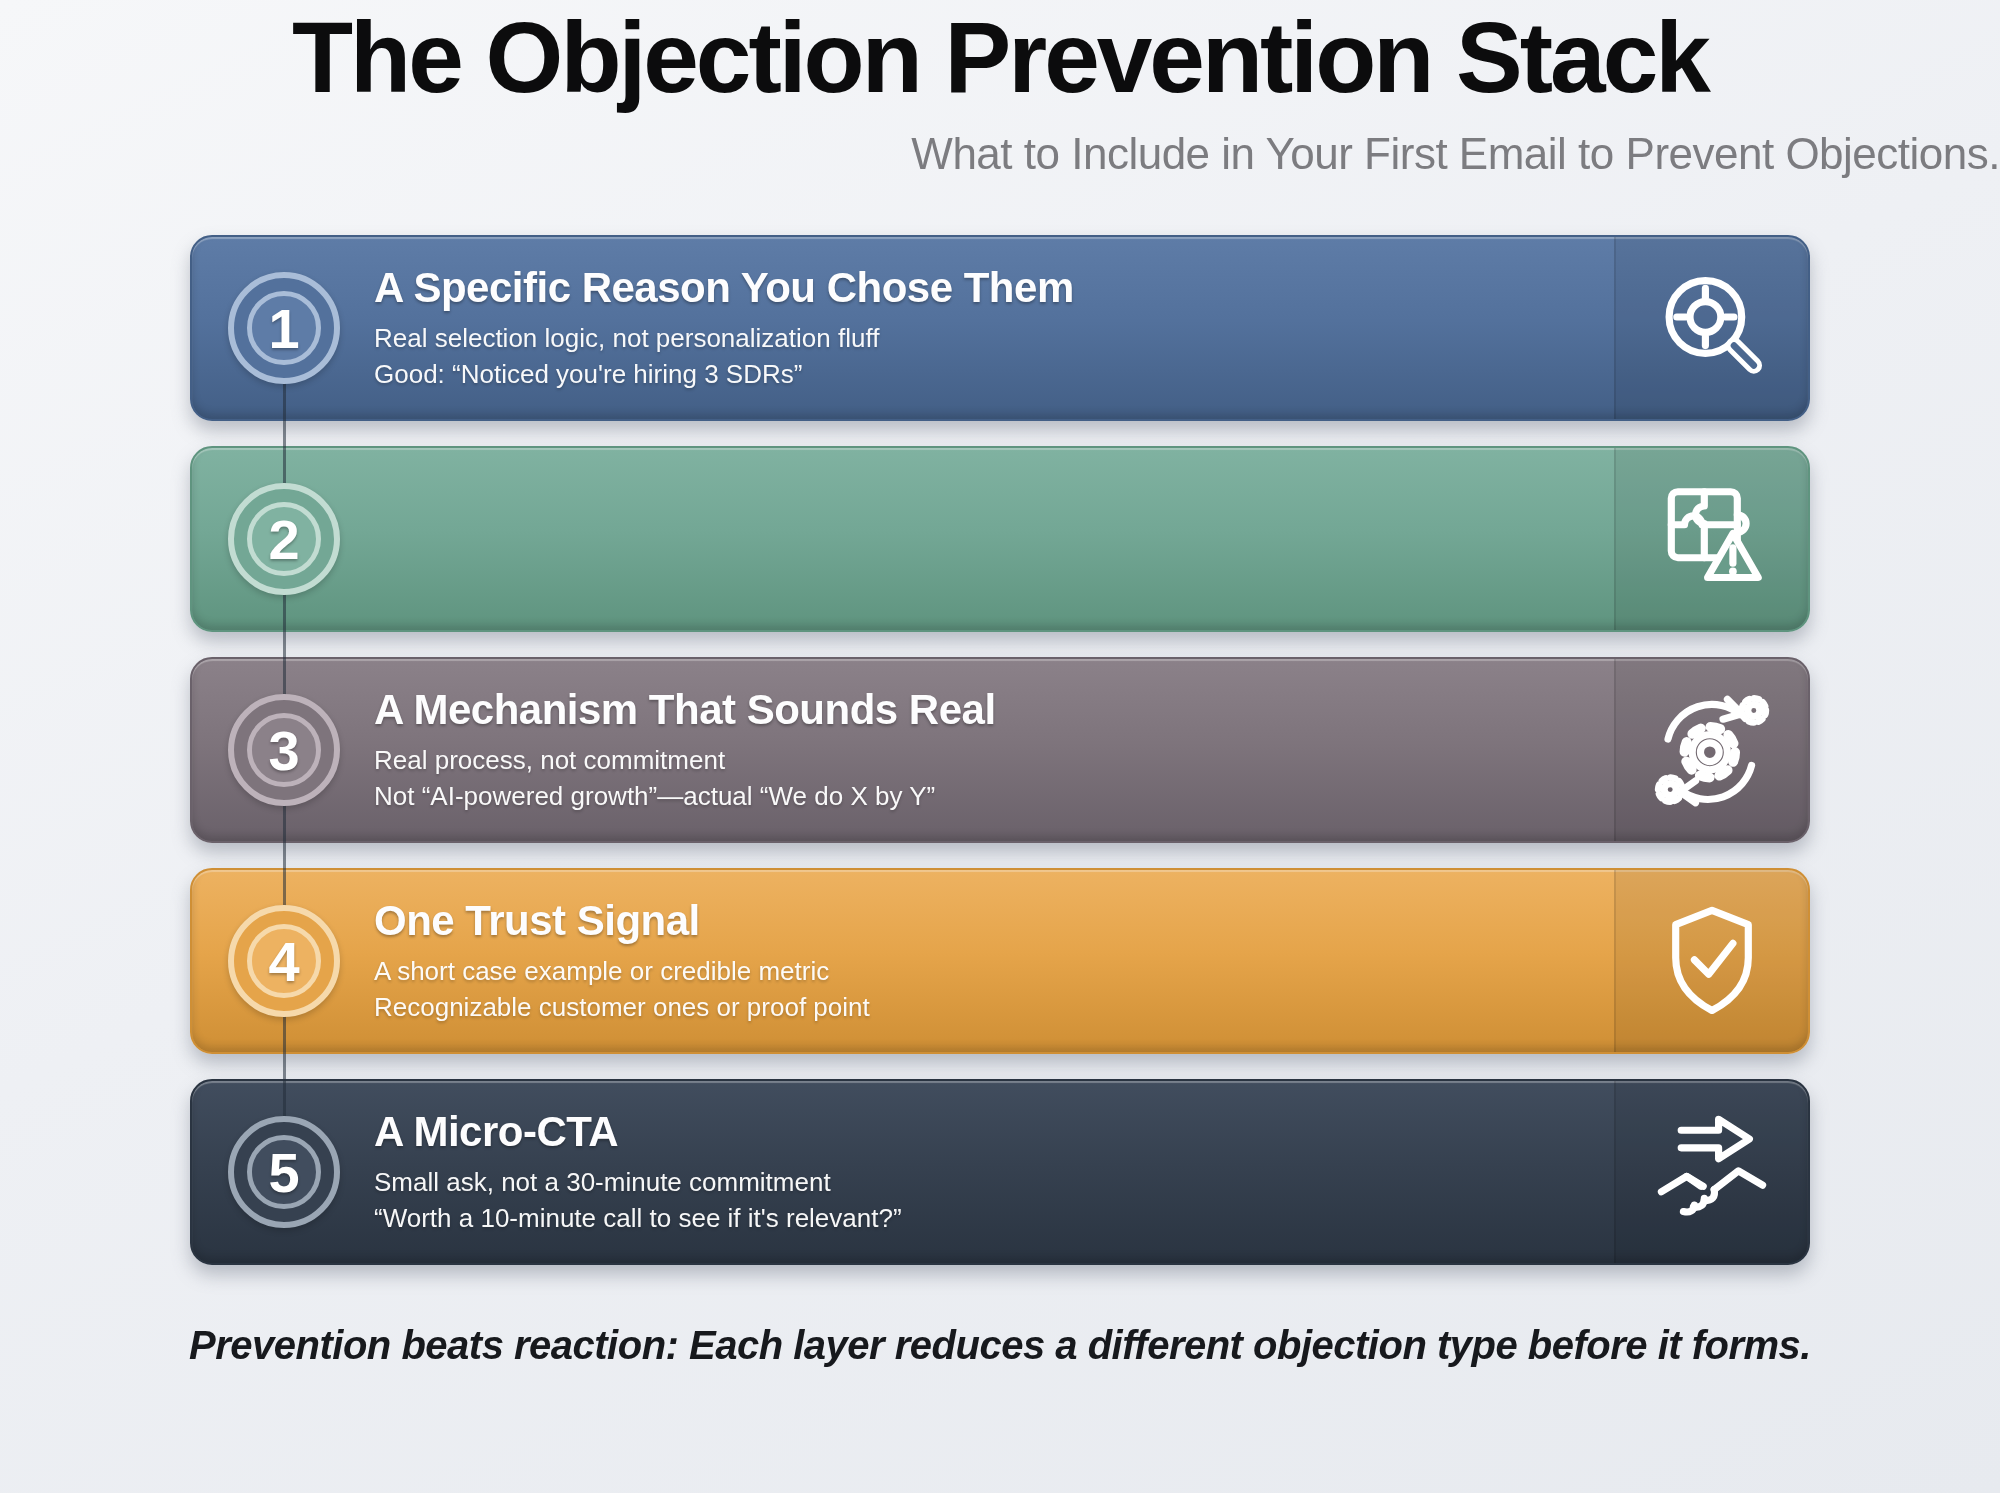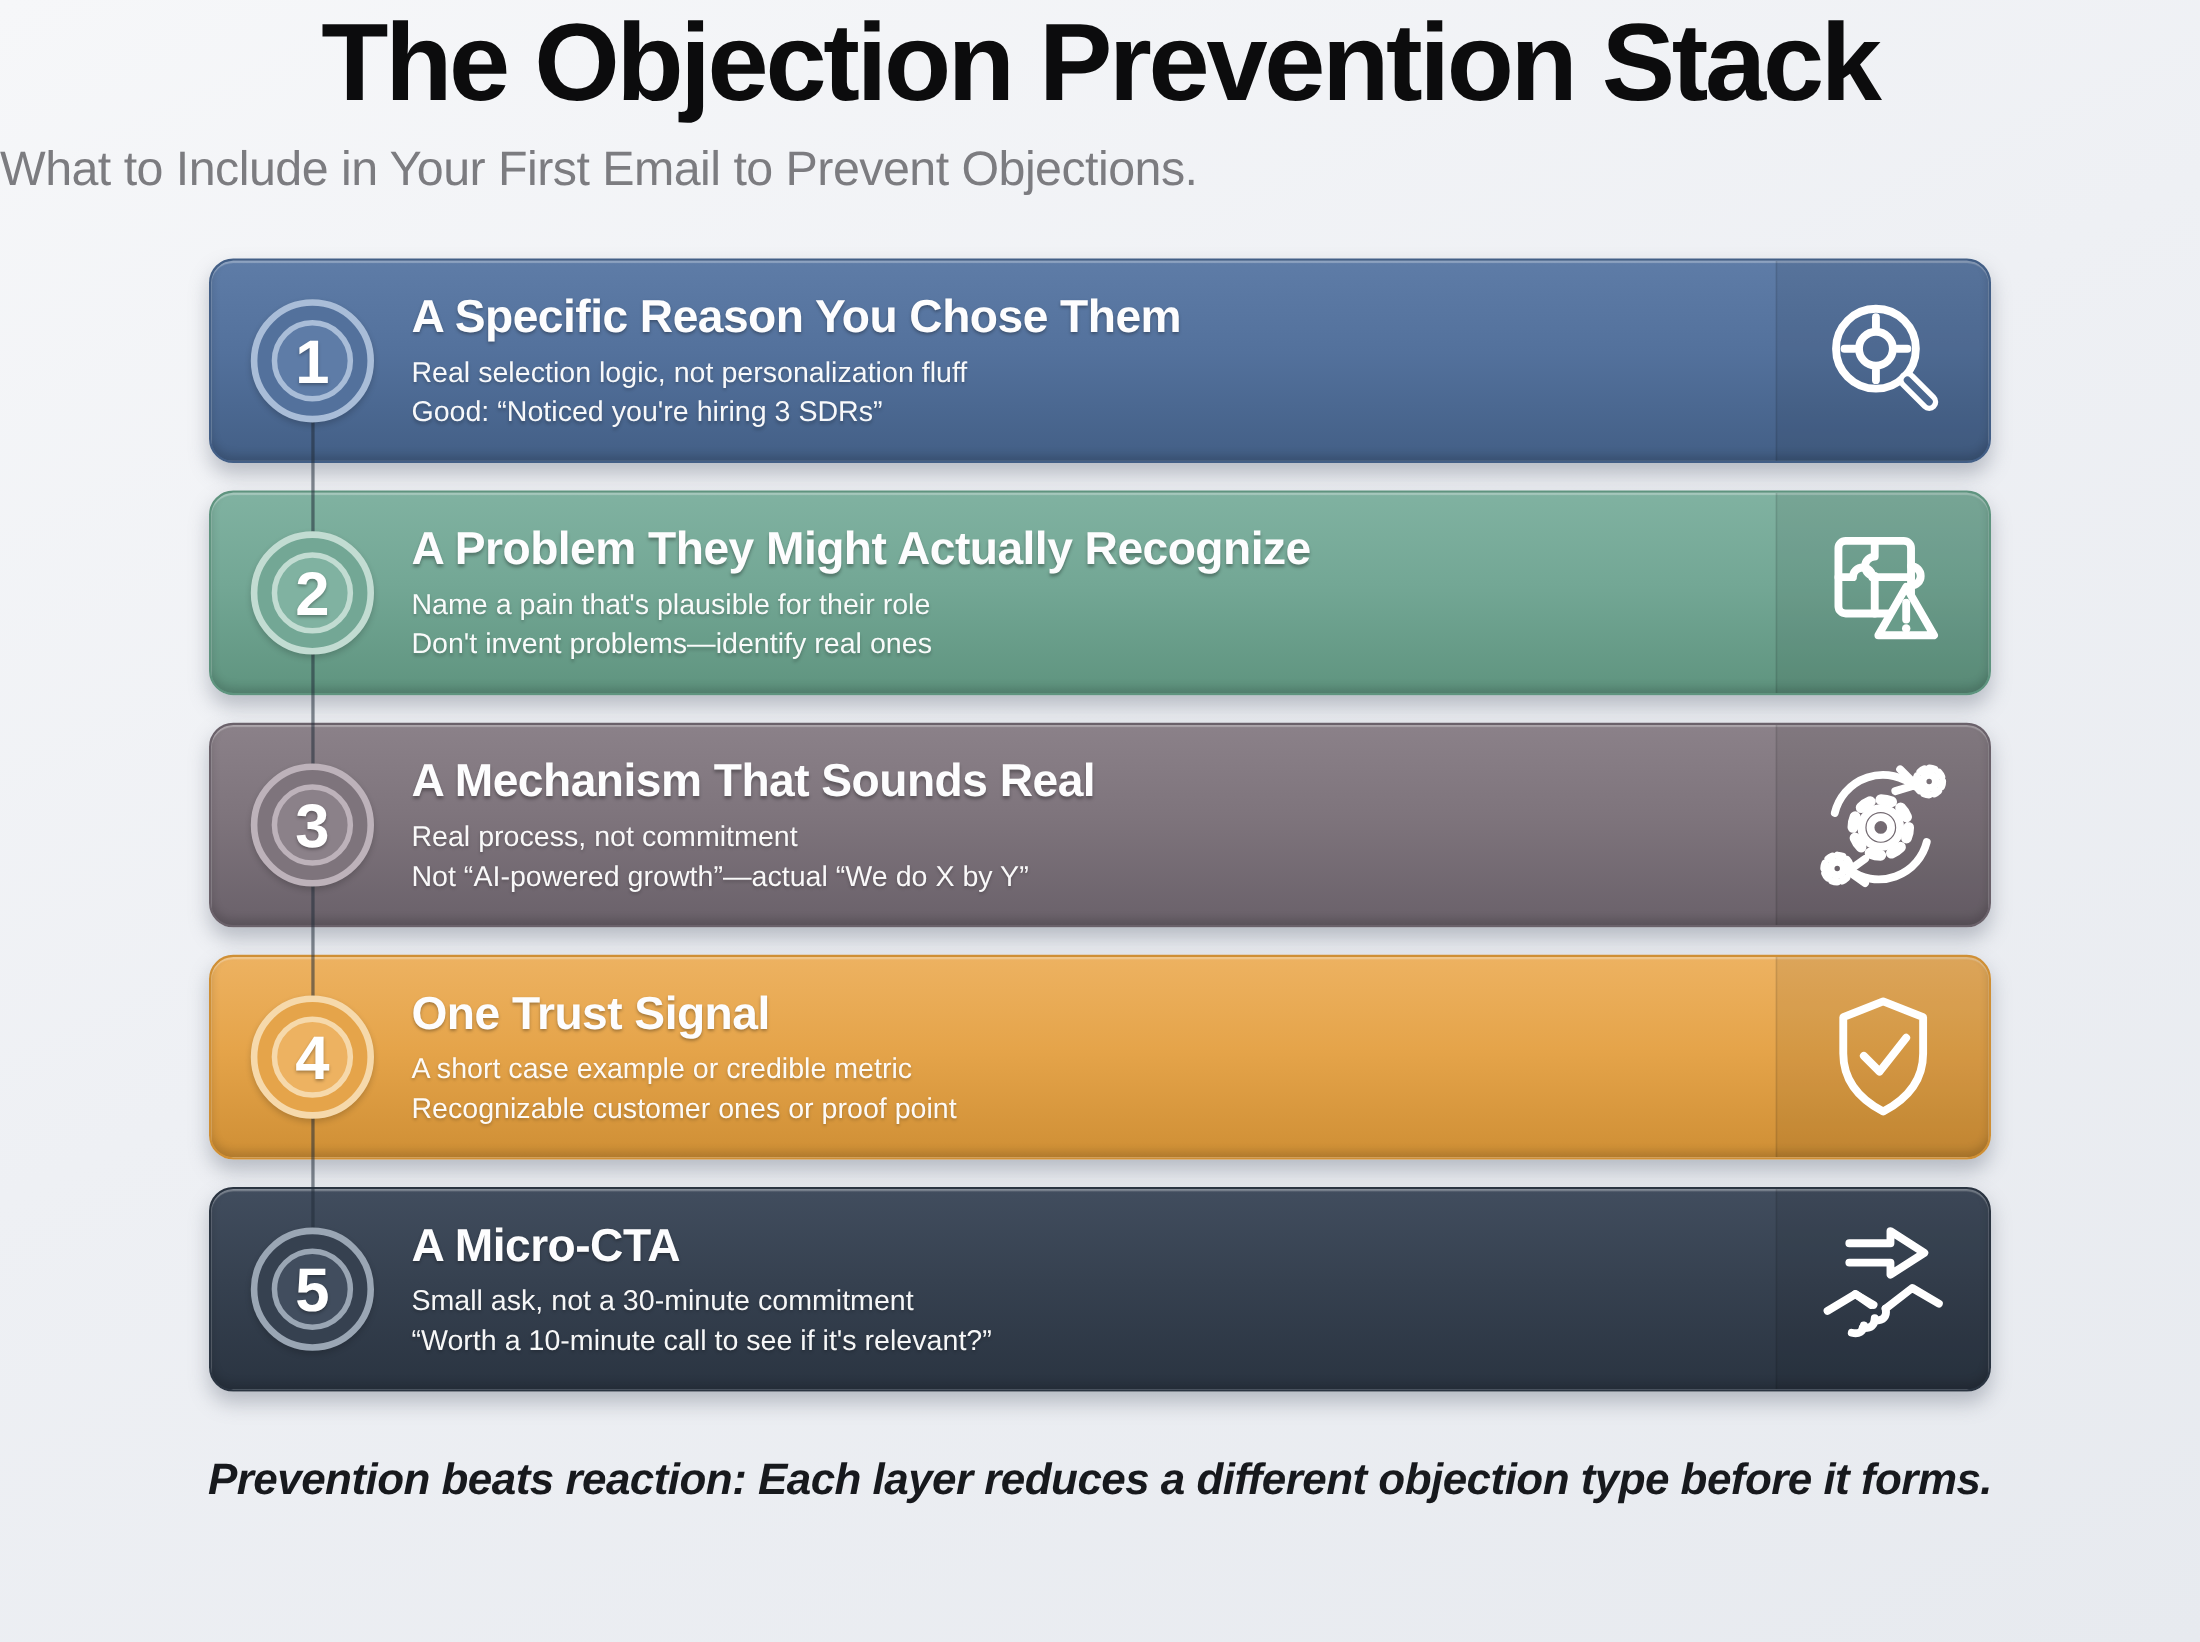--- a/index.html
+++ b/index.html
@@ -12,21 +12,21 @@
   .page{width:2000px;height:1493px;position:relative;}
 
   .main-title{
     margin:0;
     text-align:center;
     font-size:100px;font-weight:700;letter-spacing:-3px;
     color:#0c0c0d;
   }
   .subtitle{
     margin:14px 0 0 0;
-    text-align:left;
+    text-align:right;
     font-size:44px;font-weight:400;letter-spacing:-0.5px;
     color:#7c7c80;
   }
 
   .stack{
     position:relative;
     width:1620px;
     margin:56px auto 0 auto;
     display:flex;flex-direction:column;gap:25px;
   }
@@ -160,25 +160,20 @@
         </span>
       </div>
     </div>
 
     <div class="bar" style="--c-base: #73a795; --c-light: #80b2a1; --c-dark: #5f947f; --c-ring: #c2dcd2; --c-panel: #699c8a;">
       <div class="num-badge">
         <div class="num-inner">
           <span class="num-text">2</span>
         </div>
       </div>
-      <div class="bar-text">
-        <div class="bar-title">A Problem They Might Actually Recognize</div>
-        <div class="bar-line">Name a pain that's plausible for their role</div>
-        <div class="bar-line">Don't invent problems—identify real ones</div>
-      </div>
       <div class="icon-panel">
         <span class="icon">
           <svg width="132" height="132" viewBox="0 0 120 120">
             <rect x="23" y="17" width="60" height="60" rx="6"></rect>
             <path d="M53,17 v13 a8,8 0 1 0 0,16 v31"></path>
             <path d="M23,47 h12 a8,8 0 1 1 16,0 h32"></path>
             <path d="M83,38 a8,8 0 1 1 0,16"></path>
             <path class="fill-panel" d="M79,55 L102,95 L56,95 Z"></path>
             <line x1="79" y1="68" x2="79" y2="82"></line>
             <circle class="dot" cx="79" cy="89.5" r="3.5"></circle>

